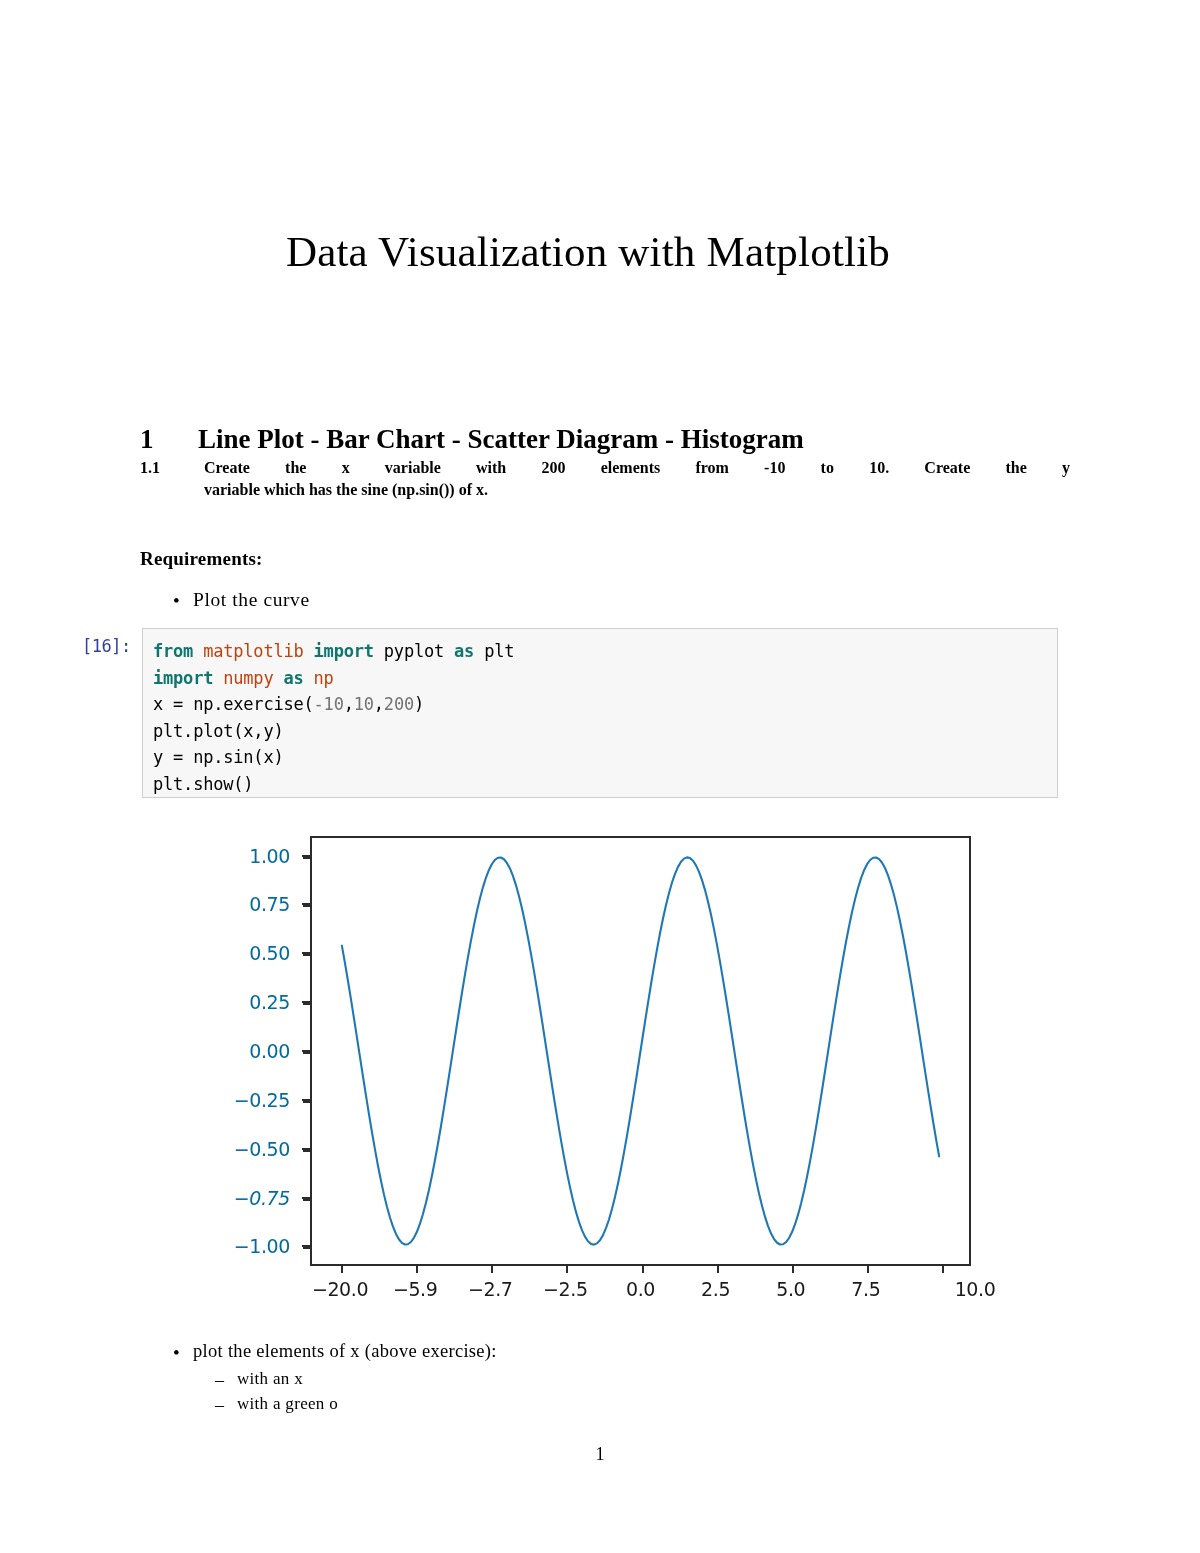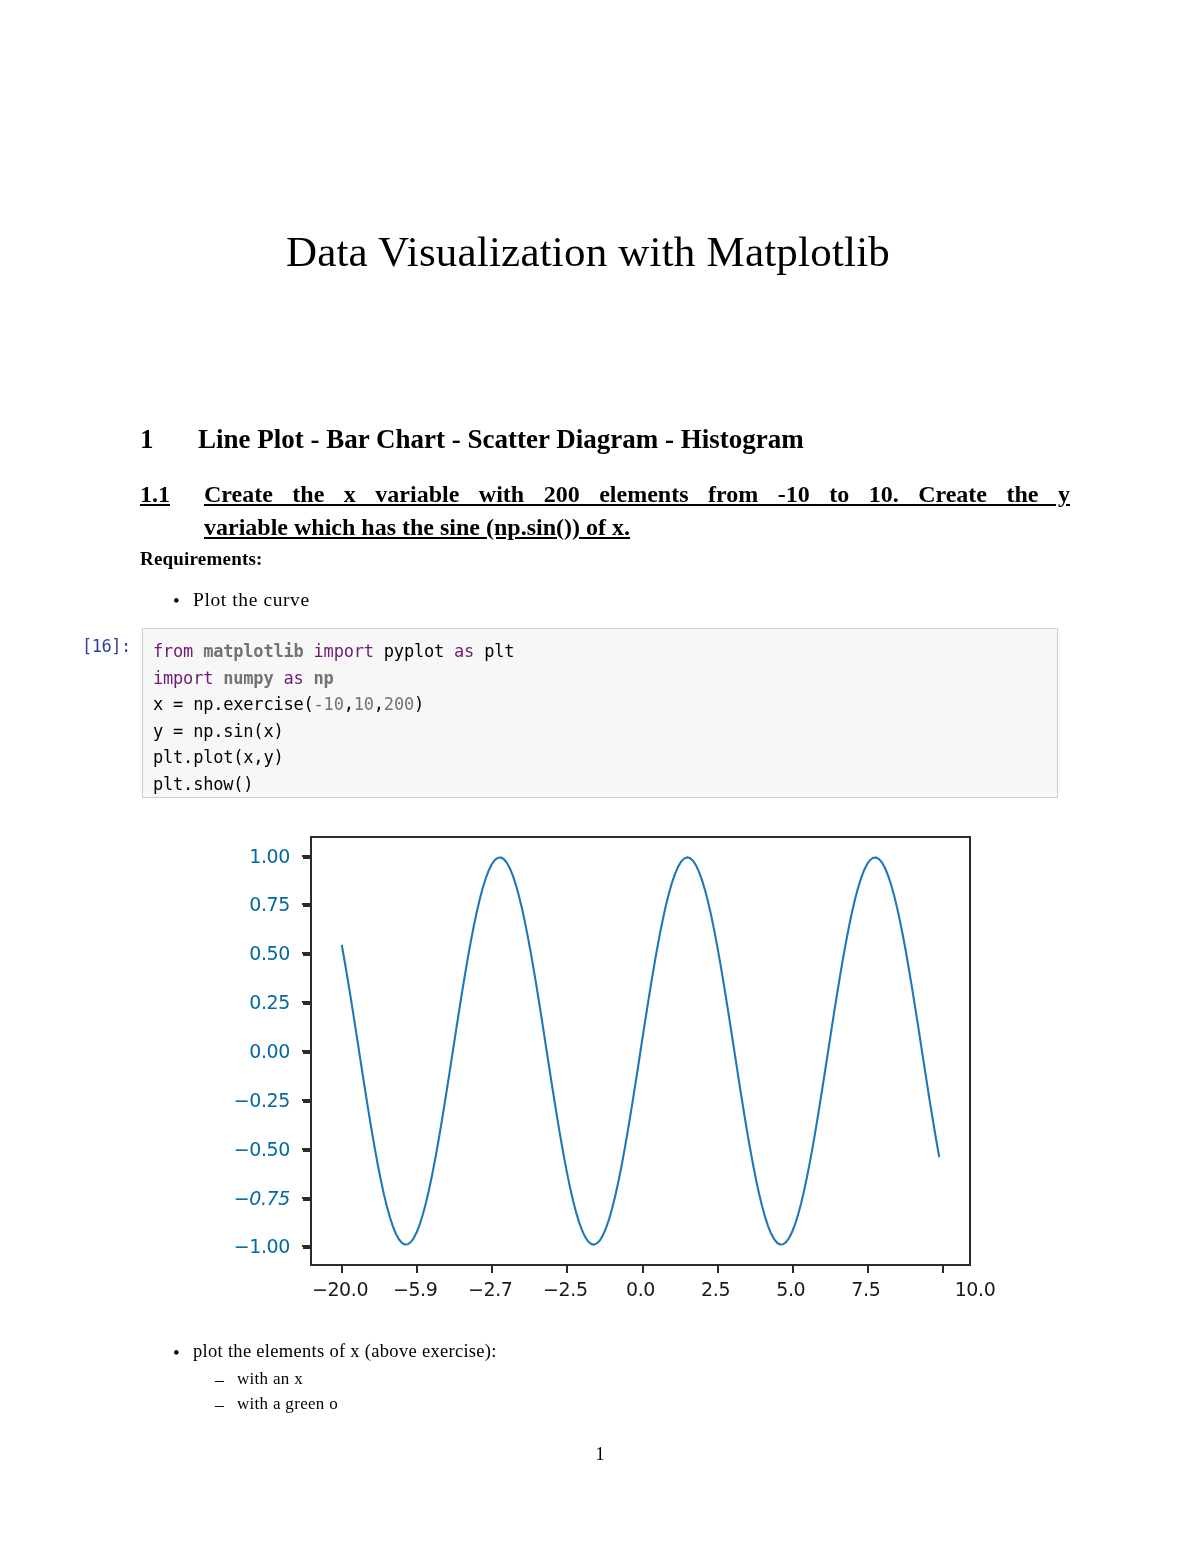--- a/index.html
+++ b/index.html
@@ -39,27 +39,26 @@
     font-size: 27px;
     font-weight: bold;
     line-height: 1.2;
   }
   .h1-num { width: 58px; flex: none; }
   .h1-text { flex: 1; }
 
   .h2-row {
     position: absolute;
     left: 140px;
-    top: 478px;
+    top: 457px;
     width: 930px;
     display: flex;
-    font-size: 24px;
+    font-size: 16px;
     font-weight: bold;
     line-height: 1.38;
-    text-decoration: underline;
   }
   .h2-num { width: 64px; flex: none; }
   .h2-text { flex: 1; text-align: justify; }
   .h2-text .l1 { display: block; text-align: justify; text-align-last: justify; }
   .h2-text .l2 { display: block; }
 
   
   .req-label {
     position: absolute;
     left: 140px;
@@ -116,22 +115,22 @@
     padding: 9px 0 0 10px;
   }
   .code-line {
     font-family: "DejaVu Sans Mono", "Liberation Mono", monospace;
     font-size: 17px;
     line-height: 26.5px;
     white-space: pre;
     color: #000000;
     letter-spacing: -0.2px;
   }
-  .tok-kw  { color: #701a75; font-weight: normal; }
-  .tok-mod { color: #737373; font-weight: bold; }
+  .tok-kw  { color: #0f766e; font-weight: bold; }
+  .tok-mod { color: #c2410c; font-weight: normal; }
   .tok-num { color: #737373; }
   .tok-plain { color: #000000; }
 
   
   .figure {
     position: absolute;
     left: 232px;
     top: 834px;
     width: 748px;
     height: 466px;
@@ -212,22 +211,22 @@
   <span class="bullet-dot">•</span>
   <span>Plot the curve</span>
 </div>
 
 <div class="cell-prompt">[16]:</div>
 <div class="code-cell">
   <div id="code-body">
       <div class="code-line"><span class="tok-kw">from </span><span class="tok-mod">matplotlib </span><span class="tok-kw">import </span><span class="tok-plain">pyplot </span><span class="tok-kw">as </span><span class="tok-plain">plt</span></div>
       <div class="code-line"><span class="tok-kw">import </span><span class="tok-mod">numpy </span><span class="tok-kw">as </span><span class="tok-mod">np</span></div>
       <div class="code-line"><span class="tok-plain">x = np.exercise(</span><span class="tok-num">-10</span><span class="tok-plain">,</span><span class="tok-num">10</span><span class="tok-plain">,</span><span class="tok-num">200</span><span class="tok-plain">)</span></div>
+      <div class="code-line"><span class="tok-plain">plt.plot(x,y)</span></div>
       <div class="code-line"><span class="tok-plain">y = np.sin(x)</span></div>
-      <div class="code-line"><span class="tok-plain">plt.plot(x,y)</span></div>
       <div class="code-line"><span class="tok-plain">plt.show()</span></div>
     </div>
 </div>
 
 <div class="figure">
   <div id="ytick-labels">
       <div class="ytick-label" style="top: 21.5455px;">1.00</div>
       <div class="ytick-mark" style="top: 20.5455px;"></div>
       <div class="ytick-label" style="top: 70.4091px;">0.75</div>
       <div class="ytick-mark" style="top: 69.4091px;"></div>

